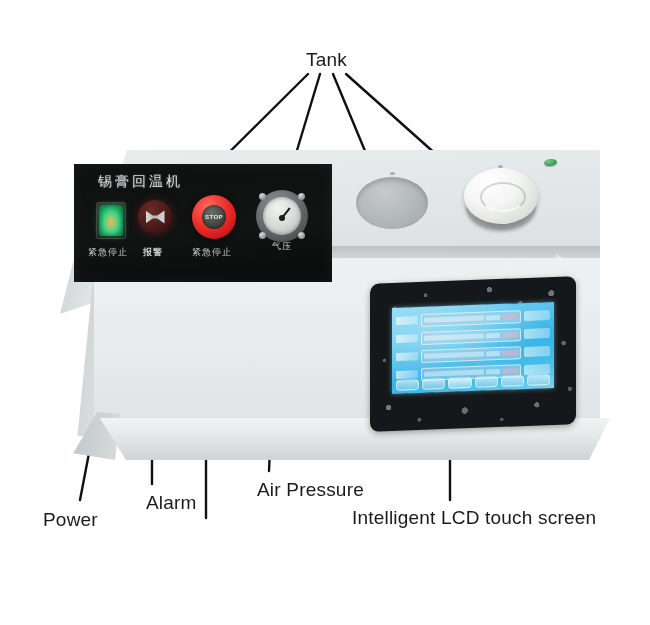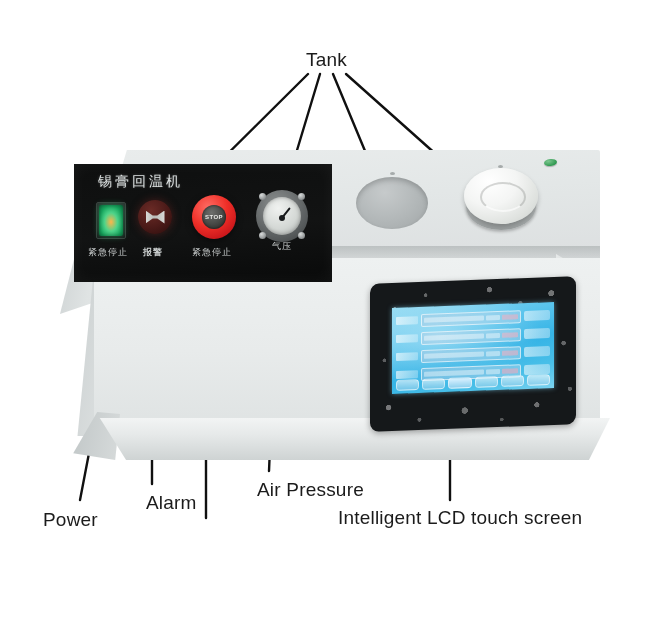--- a/index.html
+++ b/index.html
@@ -13,21 +13,21 @@
   
   .anno{
     position:absolute;color:#1b1b1b;font-size:19px;
     font-family:"Liberation Sans",sans-serif;white-space:nowrap;letter-spacing:.2px;
   }
   #anno-tank{left:306px;top:49px;}
   #anno-power{left:43px;top:509px;}
   #anno-alarm{left:146px;top:492px;text-align:right;}
   #anno-estop{left:138px;top:524px;}
   #anno-airpressure{left:257px;top:479px;}
-  #anno-lcd{left:338px;top:507px;text-align:center;}
+  #anno-lcd{left:352px;top:507px;text-align:center;}
 
   svg.lines{position:absolute;left:0;top:0;width:650px;height:625px;overflow:visible;}
 
   
   #machine{position:absolute;left:60px;top:150px;width:540px;height:254px;}
 
   
   .deck{
     position:absolute;left:34px;top:0px;width:506px;height:110px;
     background:linear-gradient(176deg,#e9ecec 0%,#e3e7e7 45%,#dcdfe0 100%);

